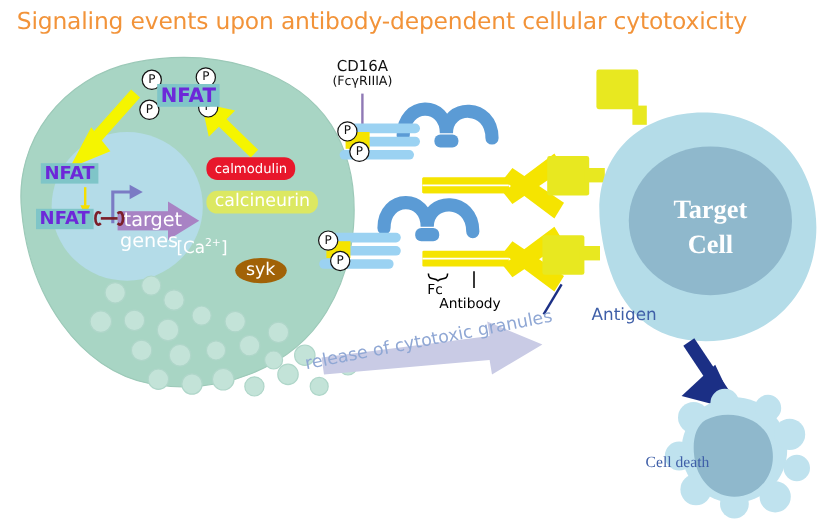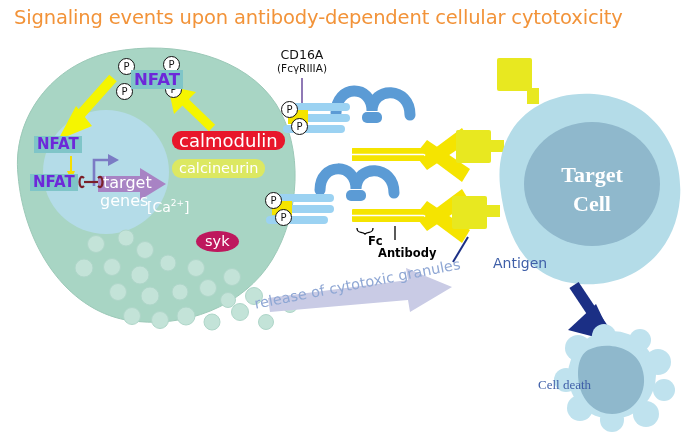--- a/index.html
+++ b/index.html
@@ -11,41 +11,41 @@
   .ttl{position:absolute;left:14px;top:6px;font-size:19.5px;color:#F29339;
        font-family:"DejaVu Sans", sans-serif;letter-spacing:-0.15px;white-space:nowrap;}
 
   .nfat-box{position:absolute;background:#7FC5C8;color:#6d28d9;
             font-size:15px;padding:0px 3px;line-height:17px;
             font-family:"DejaVu Sans", sans-serif;font-weight:bold;}
   .nfat-top{font-size:16.5px;line-height:19px;}
 
   .pill{position:absolute;color:#fff;text-align:center;
         font-family:"DejaVu Sans", sans-serif;}
-  .pill-calmod{background:#E8172B;border-radius:9px;font-size:18px;
+  .pill-calmod{background:#E8172B;border-radius:9px;font-size:11px;
                line-height:19px;padding:0 7px;}
   .pill-calcin{background:#DCE862;border-radius:9px;font-size:14.5px;
                line-height:19px;padding:0 7px;}
-  .pill-syk{background:#be185d;border-radius:50%/50%;font-size:14.5px;
-            line-height:21px;padding:0 9px;margin-top:16px;}
+  .pill-syk{background:#a16207;border-radius:50%/50%;font-size:14.5px;
+            line-height:21px;padding:0 9px;}
 
   .ca{position:absolute;color:#ffffff;font-size:14px;
       font-family:"DejaVu Sans", sans-serif;}
   .ca sup{font-size:9px;}
 
   .tgt-txt{position:absolute;color:#ffffff;font-size:16px;line-height:17px;
            font-family:"DejaVu Sans", sans-serif;}
 
   .cd16{position:absolute;color:#111;text-align:center;
         font-family:"DejaVu Sans", sans-serif;}
   .cd16 .l1{font-size:12.5px;line-height:14px;}
   .cd16 .l2{font-size:10.5px;line-height:13px;}
 
   .blk{position:absolute;color:#000;font-size:11.5px;
-       font-family:"DejaVu Sans", sans-serif;font-weight:700;margin-left:12px;}
+       font-family:"DejaVu Sans", sans-serif;font-weight:400;}
   .navy{position:absolute;color:#3F5FA8;font-family:"DejaVu Sans", sans-serif;margin-left:44px;}
 
   .bigserif{position:absolute;font-family:"Liberation Serif", serif;
             font-weight:bold;}
   .eff{color:#000;font-size:23px;}
   .tgtcell{color:#ffffff;font-size:22px;text-align:center;line-height:29px;}
 
   .rel{position:absolute;color:#8FA7D4;font-size:14.5px;
        font-family:"DejaVu Sans", sans-serif;
        transform:rotate(-11deg);transform-origin:0 0;white-space:nowrap;}

